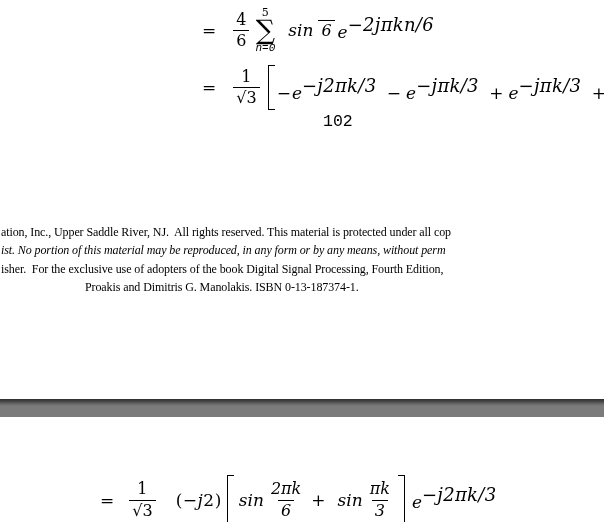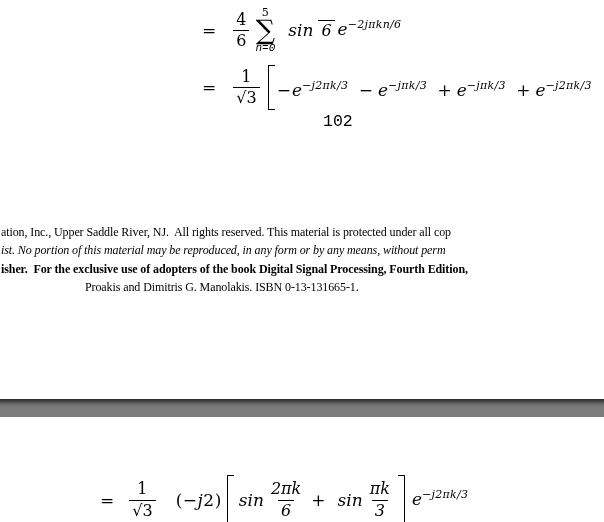--- a/index.html
+++ b/index.html
@@ -42,21 +42,21 @@
     flex-direction: column;
     align-items: center;
     font-size: 11px;
     line-height: 1;
     margin: 0 5px 0 6px;
   }
   .sum .sigma { font-size: 27px; line-height: 0.85; font-style: normal; }
   .sum .upper { margin-bottom: 1px; }
   .sum .lower { margin-top: 2px; font-style: italic; font-family: Liberation Mono, monospace; }
 
-  sup { font-size: 11px; vertical-align: 7px; font-style: italic; letter-spacing: 0.3px; }
+  sup { font-size: 18px; vertical-align: 7px; font-style: italic; letter-spacing: 0.3px; }
   .exp { position: relative; top: -2px; line-height: 1; }
 
   .bracket { display: inline-block; width: 6px; align-self: center; }
   .br-l { border-left: 1.6px solid #000; border-top: 1.6px solid #000; border-bottom: 1.6px solid #000; }
   .br-r { border-right: 1.6px solid #000; border-top: 1.6px solid #000; border-bottom: 1.6px solid #000; }
   .h44 { height: 43px; }
   .h48 { height: 48px; }
 
   .terms { position: relative; top: 2px; line-height: 1; }
   .terms .sign { padding: 0 5px; }
@@ -93,21 +93,21 @@
   .copyright-line {
     position: absolute;
     font-family: "Liberation Serif", serif;
     font-size: 12px;
     line-height: 1;
     white-space: pre;
     letter-spacing: -0.1px;
   }
   #cl0 { left: 1px;  top: 226px; }
   #cl1 { left: 1px;  top: 244px; font-style: italic; }
-  #cl2 { left: 1px;  top: 263px; font-weight: bold; }
+  #cl2 { left: 1px;  top: 263px; }
   #cl3 { left: 85px; top: 281px; }
 
   
   #page-separator {
     position: absolute;
     left: 0; top: 399px;
     width: 604px; height: 18px;
     background: linear-gradient(to bottom,
       #2c2c2c 0%, #4a4a4a 15%, #6e6e6e 30%, #7b7b7b 42%, #7b7b7b 100%);
   }
@@ -151,21 +151,21 @@
     <span><span class="sign">+</span><span class="mi">e</span><sup>−j2πk/3</sup></span>
   </span>
 
 </div>
 
 <div id="page-number">102</div>
 
 <div class="copyright-line" id="cl0">ation, Inc., Upper Saddle River, NJ.  All rights reserved. This material is protected under all cop</div>
 <div class="copyright-line" id="cl1">ist. No portion of this material may be reproduced, in any form or by any means, without perm</div>
 <div class="copyright-line" id="cl2">isher.  For the exclusive use of adopters of the book Digital Signal Processing, Fourth Edition,</div>
-<div class="copyright-line" id="cl3">Proakis and Dimitris G. Manolakis. ISBN 0-13-131665-1.</div>
+<div class="copyright-line" id="cl3">Proakis and Dimitris G. Manolakis. ISBN 0-13-187374-1.</div>
 
 <div id="page-separator"></div>
 
 <div class="eq" id="eq3">
   <span>=</span>
   <span class="gap"></span>
   <span class="frac">
     <span class="num">1</span>
     <span class="den"><span>√</span><span class="radicand">3</span></span>
   </span>

